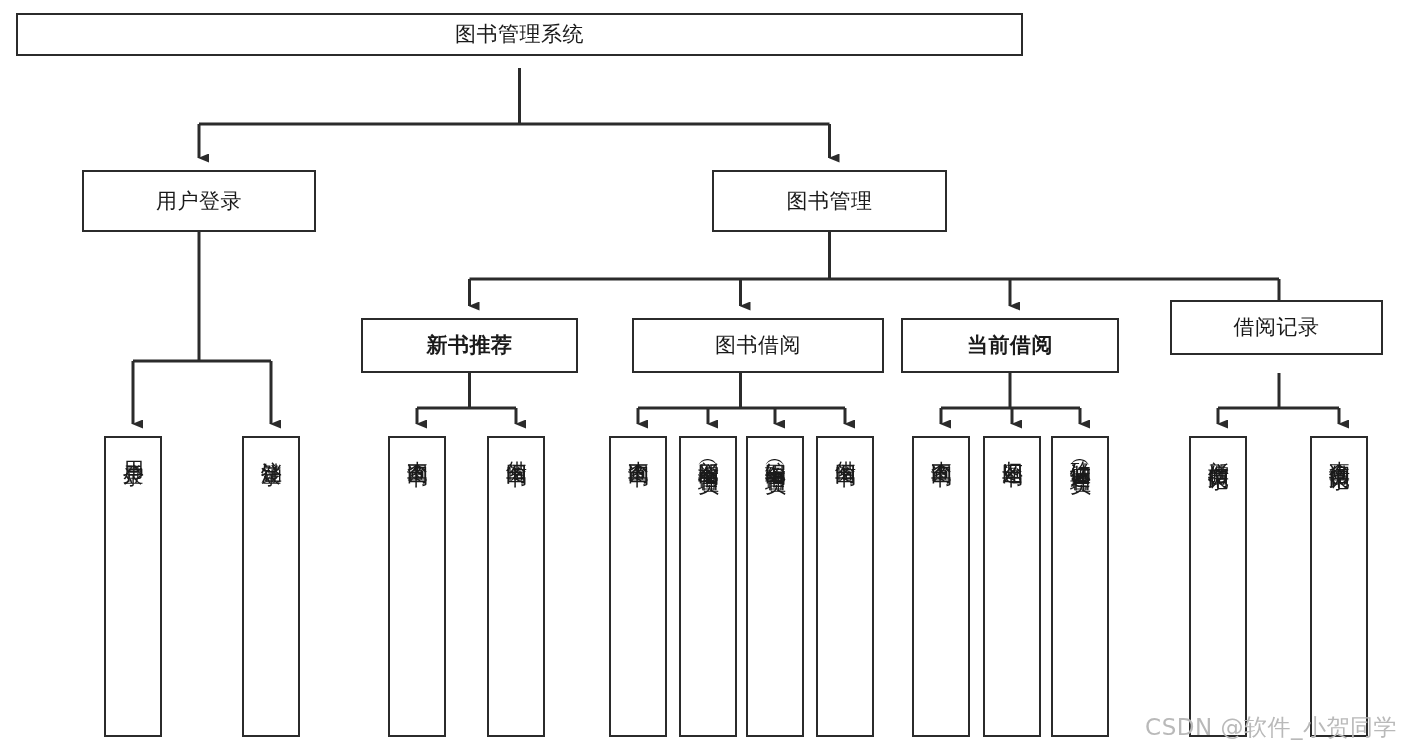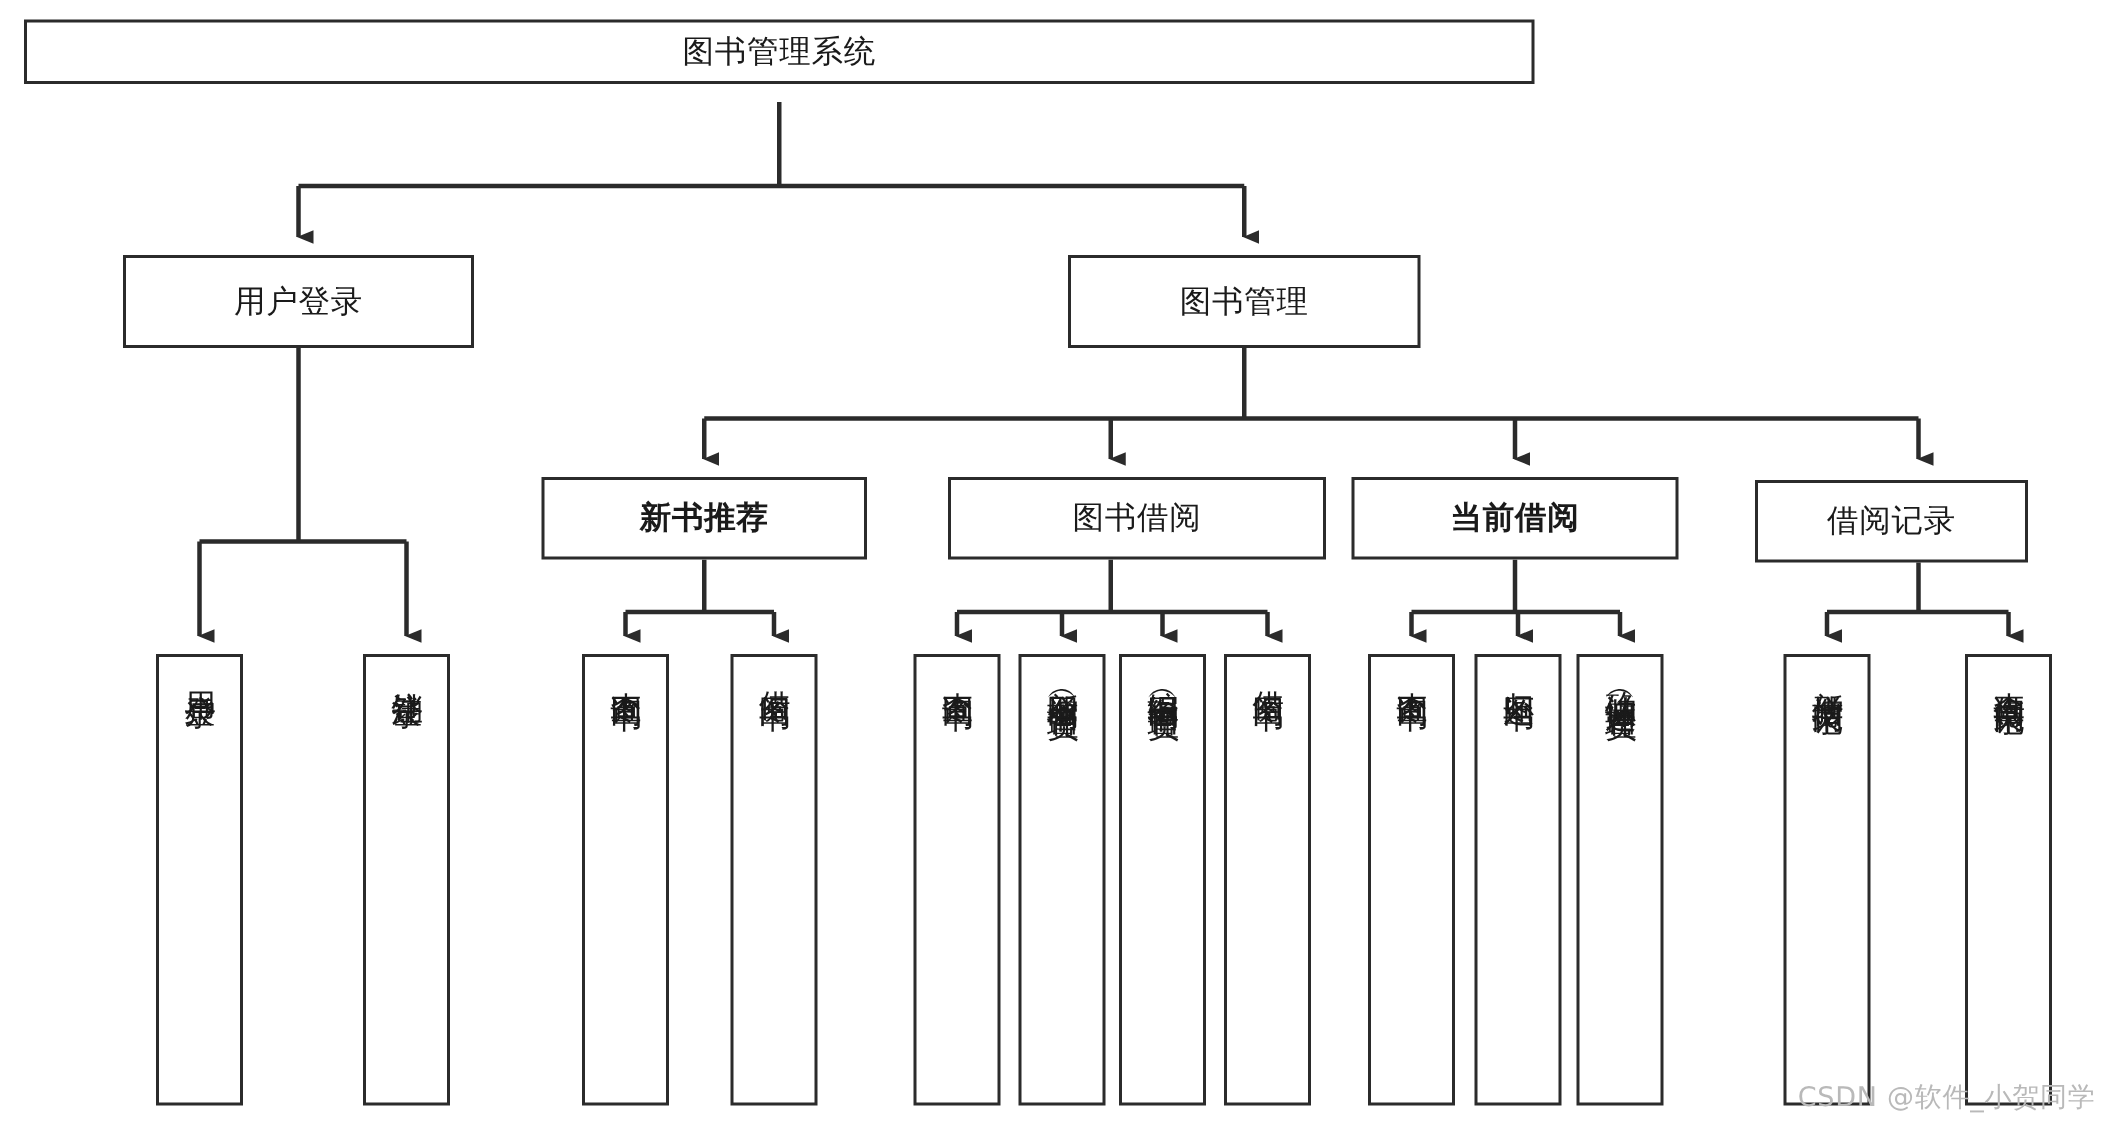--- a/index.html
+++ b/index.html
@@ -51,21 +51,21 @@
     text-orientation: upright;
     font-size: 21px;
     letter-spacing: 2px;
     line-height: 1;
     margin: 0 auto;
   }
   #watermark {
     position: absolute;
     right: 8px;
     bottom: 4px;
-    font-size: 18px;
+    font-size: 23px;
     color: #b9b9b9;
     letter-spacing: 0.5px;
     white-space: nowrap;
   }
 </style>
 </head>
 <body>
 
 <div id="canvas">
 
@@ -124,21 +124,21 @@
       </div>
       <div class="node horizontal" style="left: 361px; top: 318px; width: 217px; height: 55px; font-weight: bold;">
         <span class="label">新书推荐</span>
       </div>
       <div class="node horizontal" style="left: 632px; top: 318px; width: 252px; height: 55px;">
         <span class="label">图书借阅</span>
       </div>
       <div class="node horizontal" style="left: 901px; top: 318px; width: 218px; height: 55px; font-weight: bold;">
         <span class="label">当前借阅</span>
       </div>
-      <div class="node horizontal" style="left: 1170px; top: 320px; width: 182px; height: 55px;">
+      <div class="node horizontal" style="left: 1170px; top: 300px; width: 213px; height: 55px;">
         <span class="label">借阅记录</span>
       </div>
       <div class="node vertical" style="left: 104px; top: 436px; width: 58px; height: 301px;">
         <span class="label">用户登录</span>
       </div>
       <div class="node vertical" style="left: 242px; top: 436px; width: 58px; height: 301px;">
         <span class="label">注销登录</span>
       </div>
       <div class="node vertical" style="left: 388px; top: 436px; width: 58px; height: 301px;">
         <span class="label">查询图书</span>

